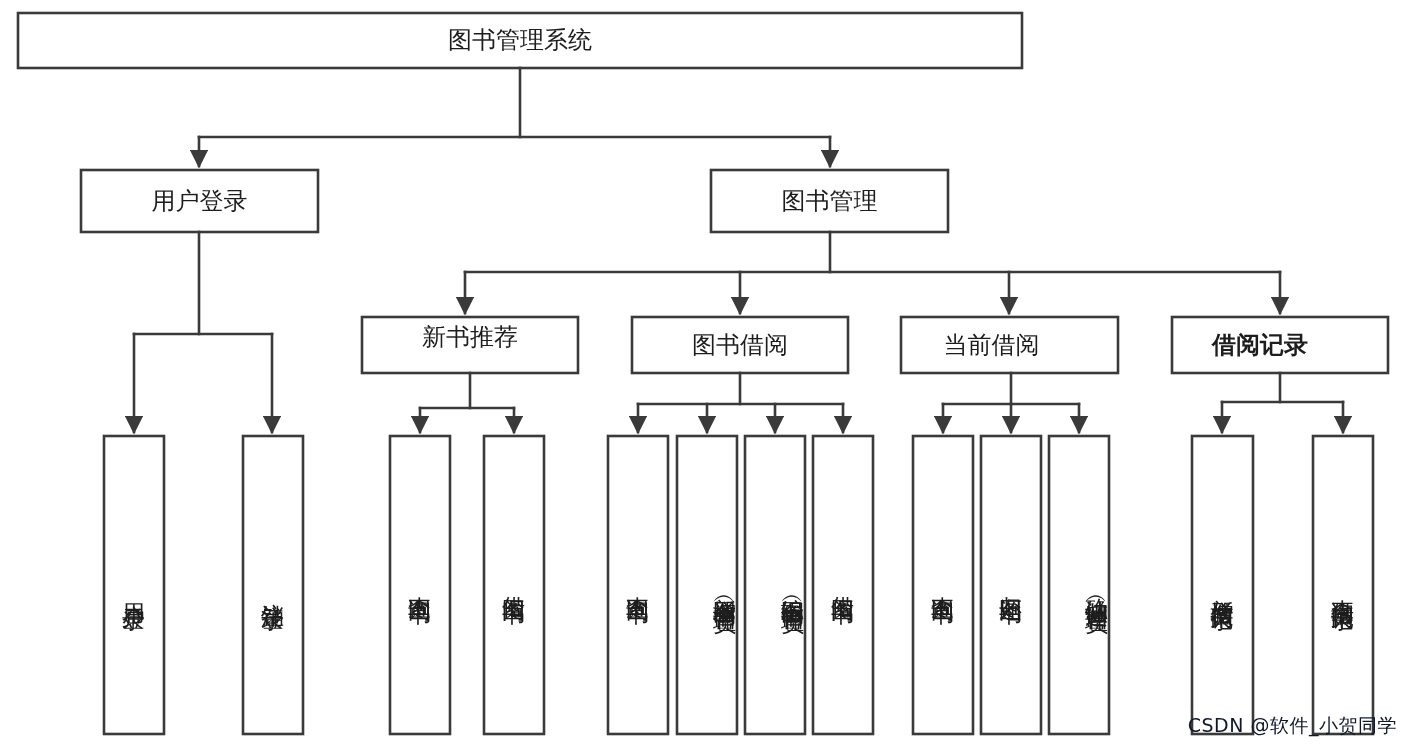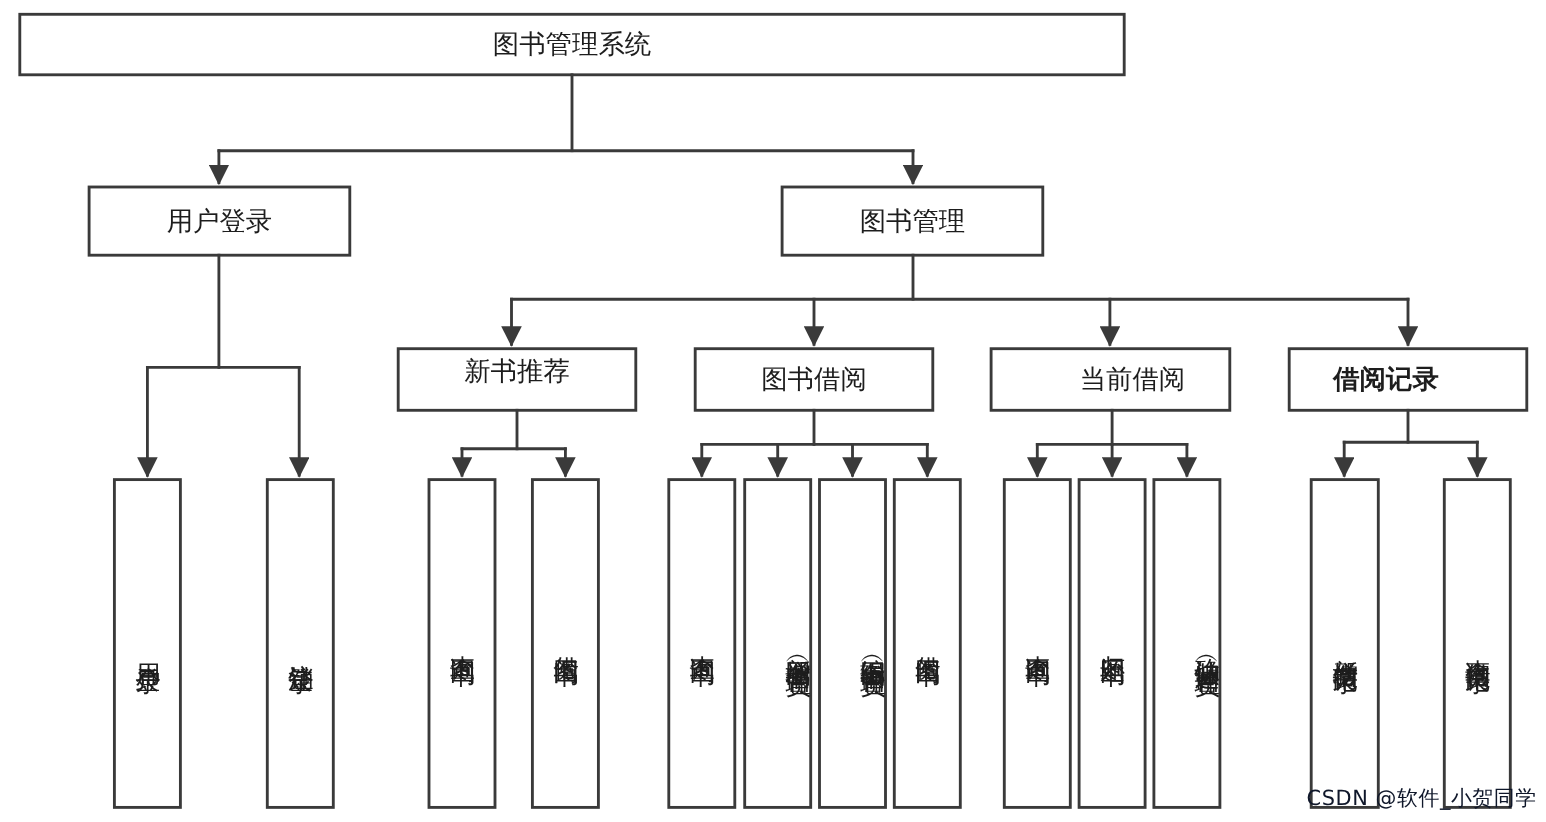--- a/index.html
+++ b/index.html
@@ -155,21 +155,21 @@
     <rect class="node-box" x="1313" y="436" width="60" height="298"></rect>
   </svg>
 
   <div class="node-label horizontal" style="left:18px; top:13px; width:1004px; height:55px;">图书管理系统</div>
 
   <div class="node-label horizontal" style="left:81px; top:170px; width:237px; height:62px;">用户登录</div>
   <div class="node-label horizontal" style="left:711px; top:170px; width:237px; height:62px;">图书管理</div>
 
   <div class="node-label horizontal" style="left:362px; top:317px; width:216px; height:40px;">新书推荐</div>
   <div class="node-label horizontal" style="left:632px; top:317px; width:216px; height:56px;">图书借阅</div>
-  <div class="node-label horizontal" style="left:921px; top:317px; width:217px; height:56px;">当前借阅</div>
+  <div class="node-label horizontal" style="left:883px; top:317px; width:217px; height:56px;">当前借阅</div>
   <div class="node-label horizontal" style="left:1172px; top:317px; width:176px; height:56px;font-weight:bold;">借阅记录</div>
 
   <div class="node-label vertical" style="left:104px; top:507px; width:60px; height:160px; align-items:center;">用户登录</div>
   <div class="node-label vertical" style="left:243px; top:507px; width:60px; height:160px; align-items:center;">注销登录</div>
 
   <div class="node-label vertical" style="left:390px; top:500px; width:60px; height:160px; align-items:center;">查询图书</div>
   <div class="node-label vertical" style="left:484px; top:500px; width:60px; height:160px; align-items:center;">借阅图书</div>
 
   <div class="node-label vertical" style="left:608px; top:500px; width:60px; height:160px; align-items:center;">查询图书</div>
   <div class="node-label vertical tall" style="left:677px; top:444px; width:60px; height:285px;">新增图书（管理员）</div>

